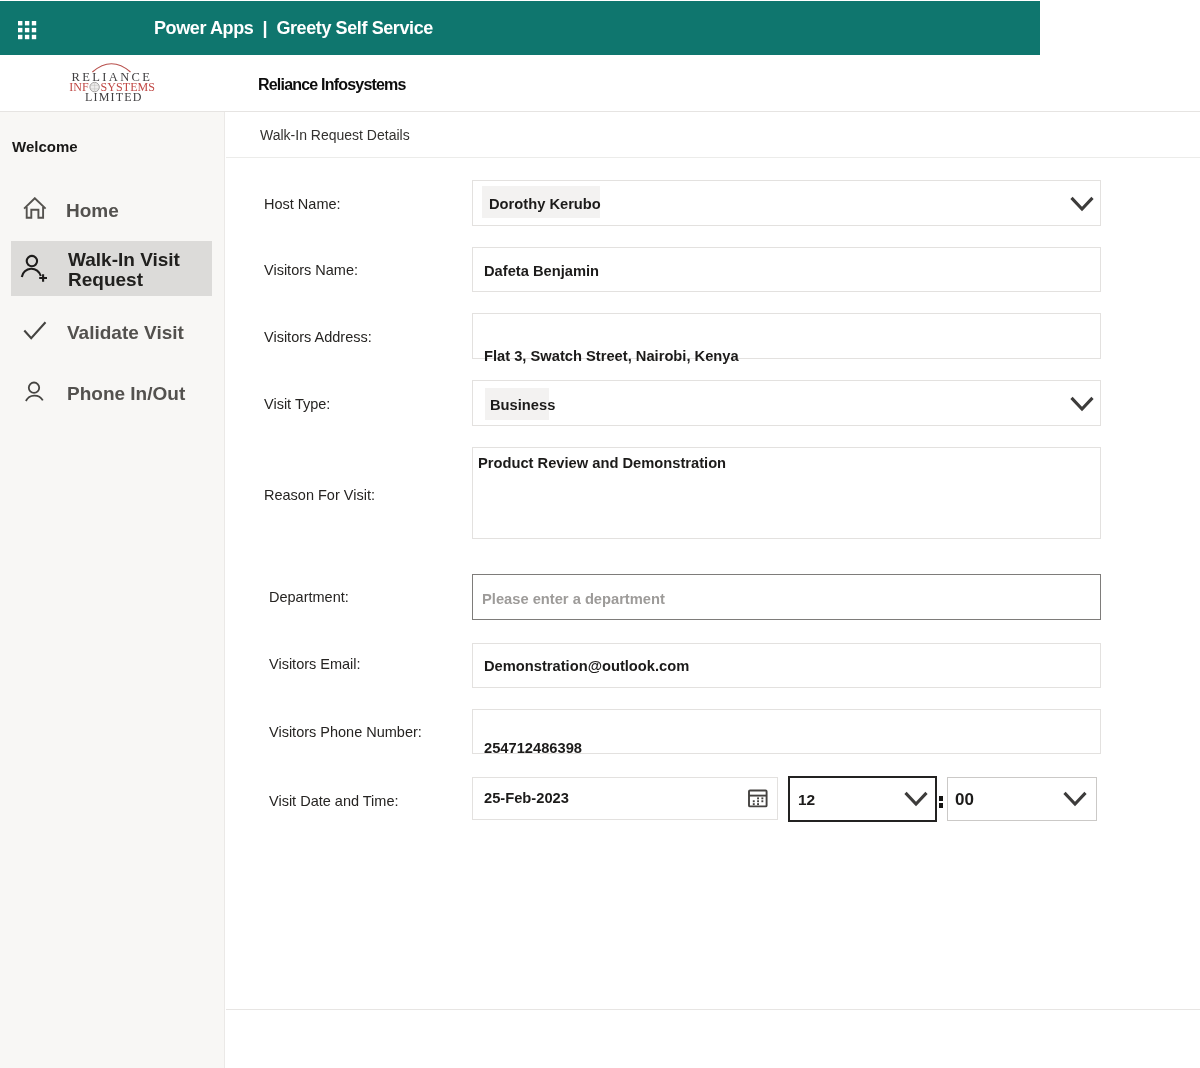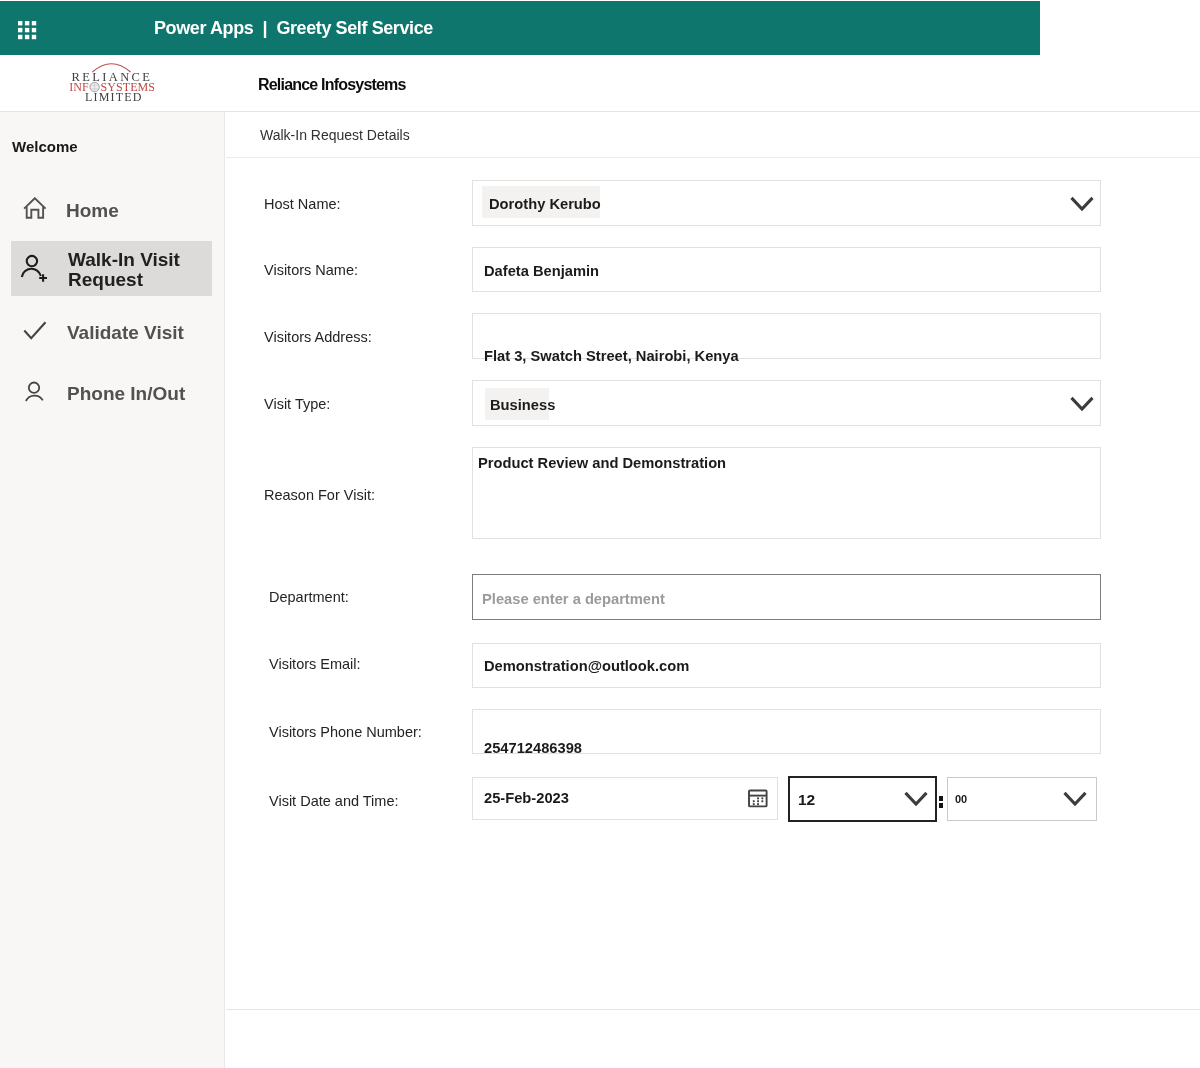--- a/index.html
+++ b/index.html
@@ -146,16 +146,16 @@
   </svg>
 
   <div class="abs" style="left:788px;top:776px;width:149px;height:46px;border:2px solid #232221;background:#fff;"></div>
   <div class="btxt" style="left:798px;top:791px;font-size:15.5px;">12</div>
   <svg class="abs" style="left:904px;top:791px" width="24" height="16" viewBox="0 0 24 16">
     <path d="M 1.5 1.9 L 12 13 L 22.5 1.9" fill="none" stroke="#3d3c3b" stroke-width="3.1"></path>
   </svg>
   <div class="abs" style="left:938.5px;top:796.4px;width:4.2px;height:4.2px;background:#141312;"></div>
   <div class="abs" style="left:938.5px;top:803.4px;width:4.2px;height:4.2px;background:#141312;"></div>
   <div class="abs" style="left:947px;top:777px;width:150px;height:44px;border:1px solid #cbc9c7;background:#fff;"></div>
-  <div class="btxt" style="left:955px;top:791px;font-size:11px;">00</div>
+  <div class="btxt" style="left:955px;top:791px;font-size:17px;">00</div>
   <svg class="abs" style="left:1063px;top:791px" width="24" height="16" viewBox="0 0 24 16">
     <path d="M 1.5 1.9 L 12 13 L 22.5 1.9" fill="none" stroke="#3d3c3b" stroke-width="3.1"></path>
   </svg>
 
 </body></html>

